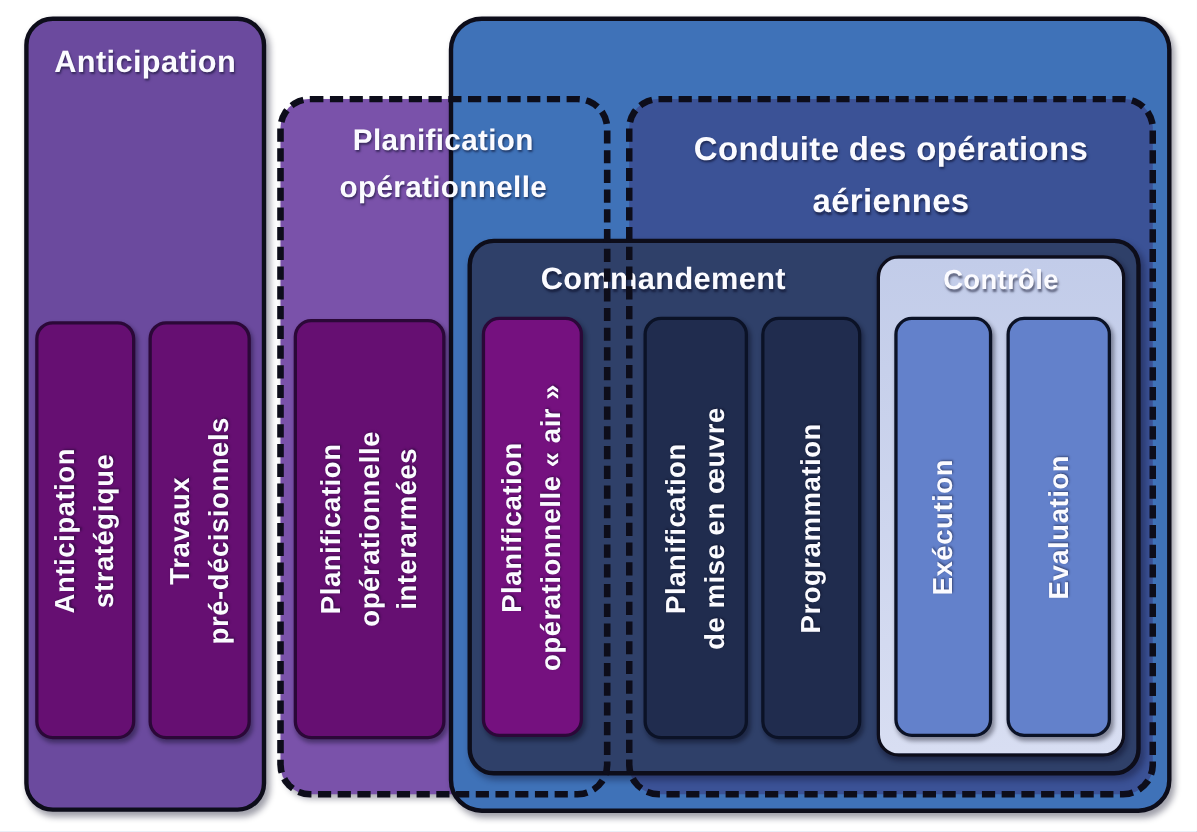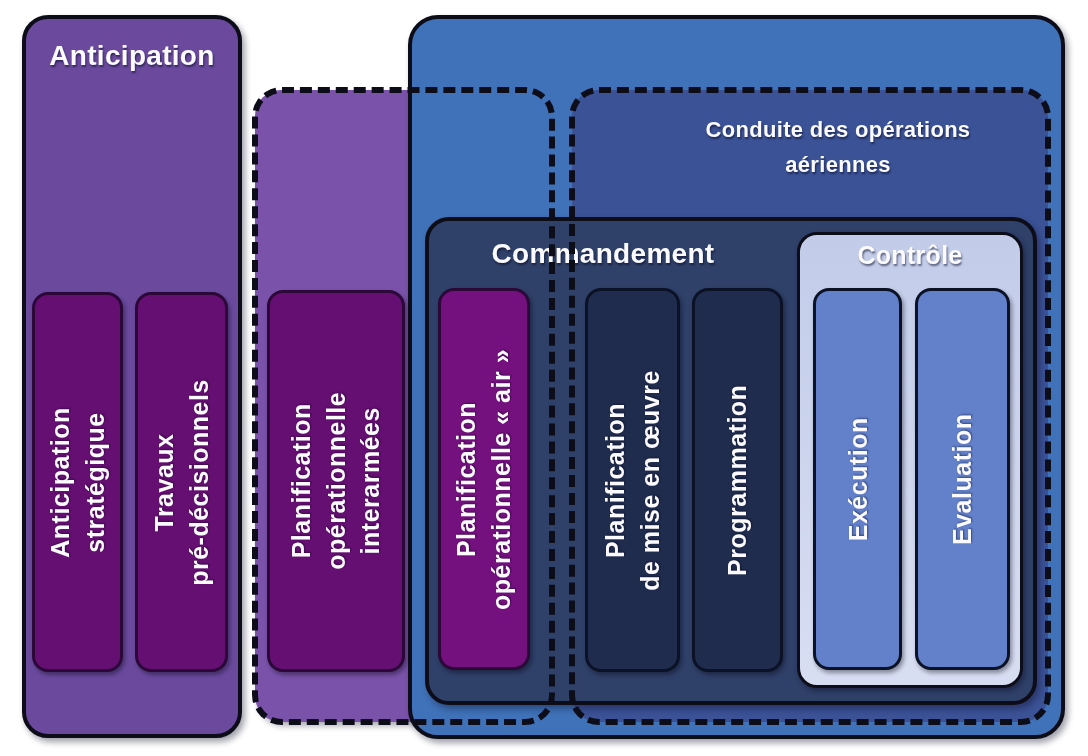--- a/index.html
+++ b/index.html
@@ -111,21 +111,21 @@
     color: var(--text-light);
     font-weight: 700;
     white-space: pre-line;
     text-shadow: 1px 2px 2px rgba(8,10,35,0.55);
     letter-spacing: 0.3px;
     z-index: 7;
   }
   .anticipation-title  { left: 22px;  top: 40px;  width: 220px; font-size: 28px; }
   .coa-title           { left: 408px; top: 40px;  width: 657px; font-size: 28px; }
   .planif-title        { left: 253px; top: 106px; width: 300px; font-size: 27px; line-height: 1.6; z-index: 60; }
-  .conduite-title      { left: 600px; top: 112px; width: 476px; font-size: 22px; line-height: 1.6; }
+  .conduite-title      { left: 572px; top: 112px; width: 476px; font-size: 30px; line-height: 1.6; }
   .commandement-title  { left: 425px; top: 238px; width: 356px; font-size: 28px; }
   .controle-title      { left: 797px; top: 241px; width: 226px; font-size: 25px; }
 
   
   .p-strat       { left: 32px;  top: 292px; width: 91px;  height: 380px; }
   .p-travaux     { left: 135px; top: 292px; width: 93px;  height: 380px; }
   .p-interarmees { left: 267px; top: 290px; width: 138px; height: 382px; z-index: 6; }
   .p-air         { left: 438px; top: 288px; width: 92px;  height: 382px; }
   .p-mise        { left: 585px; top: 288px; width: 95px;  height: 384px; }
   .p-prog        { left: 692px; top: 288px; width: 91px;  height: 384px; }
@@ -182,14 +182,16 @@
   <div class="pill lblue p-exec">
     <span class="vlabel">Exécution</span>
   </div>
   <div class="pill lblue p-eval">
     <span class="vlabel">Evaluation</span>
   </div>
 
   <div class="dash-overlay planif-dash"></div>
   <div class="dash-overlay conduite-dash"></div>
 
+  <div class="title planif-title">Planification
+opérationnelle</div>
 
 </div>
 
 </body></html>

